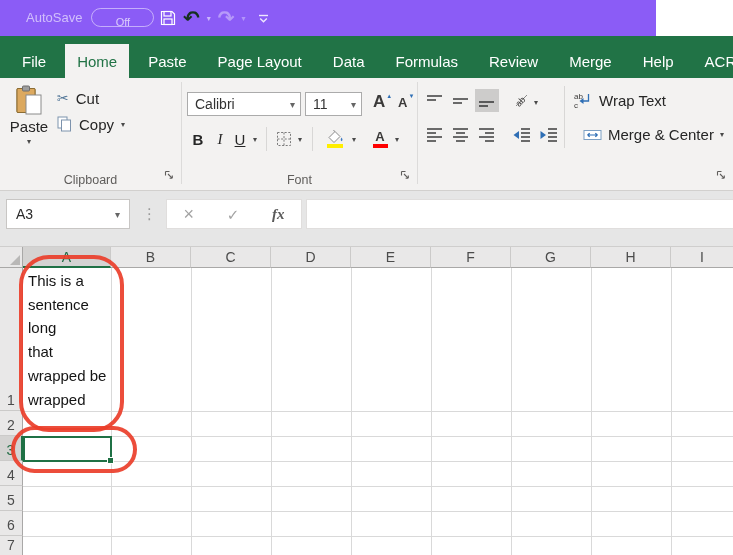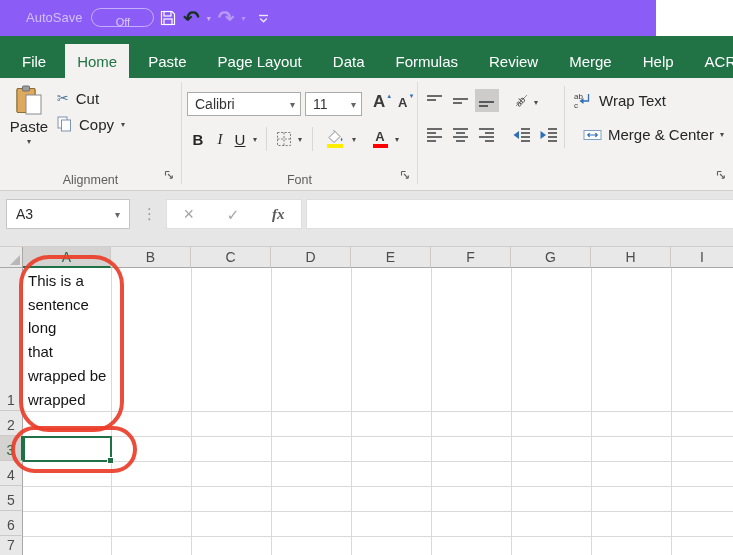--- a/index.html
+++ b/index.html
@@ -190,21 +190,21 @@
       </div>
       <div class="citem">
         <svg width="15" height="16" viewBox="0 0 15 16">
           <rect x="1" y="1" width="9" height="11" fill="#fff" stroke="#7d93ad"></rect>
           <rect x="4.5" y="4" width="9" height="11" fill="#fff" stroke="#7d93ad"></rect>
         </svg>
         <span class="ritem-text">Copy</span>
         <span class="mini-caret">▾</span>
       </div>
     </div>
-    <div class="grp-label">Alignment</div>
+    <div class="grp-label">Clipboard</div>
     <span class="launcher">
       <svg width="10" height="10" viewBox="0 0 10 10" fill="none" stroke="#5f5d5b" stroke-width="1.1">
         <path d="M1.5 1.5 H5.5 M1.5 1.5 V5.5 M4 4 L8.3 8.3 M8.3 8.3 H5.6 M8.3 8.3 V5.6"></path>
       </svg>
     </span>
   </div>
 
   <div class="grp-sep" style="left:181px;"></div>
 
   <div class="grp" style="left:182px;width:235px;">

